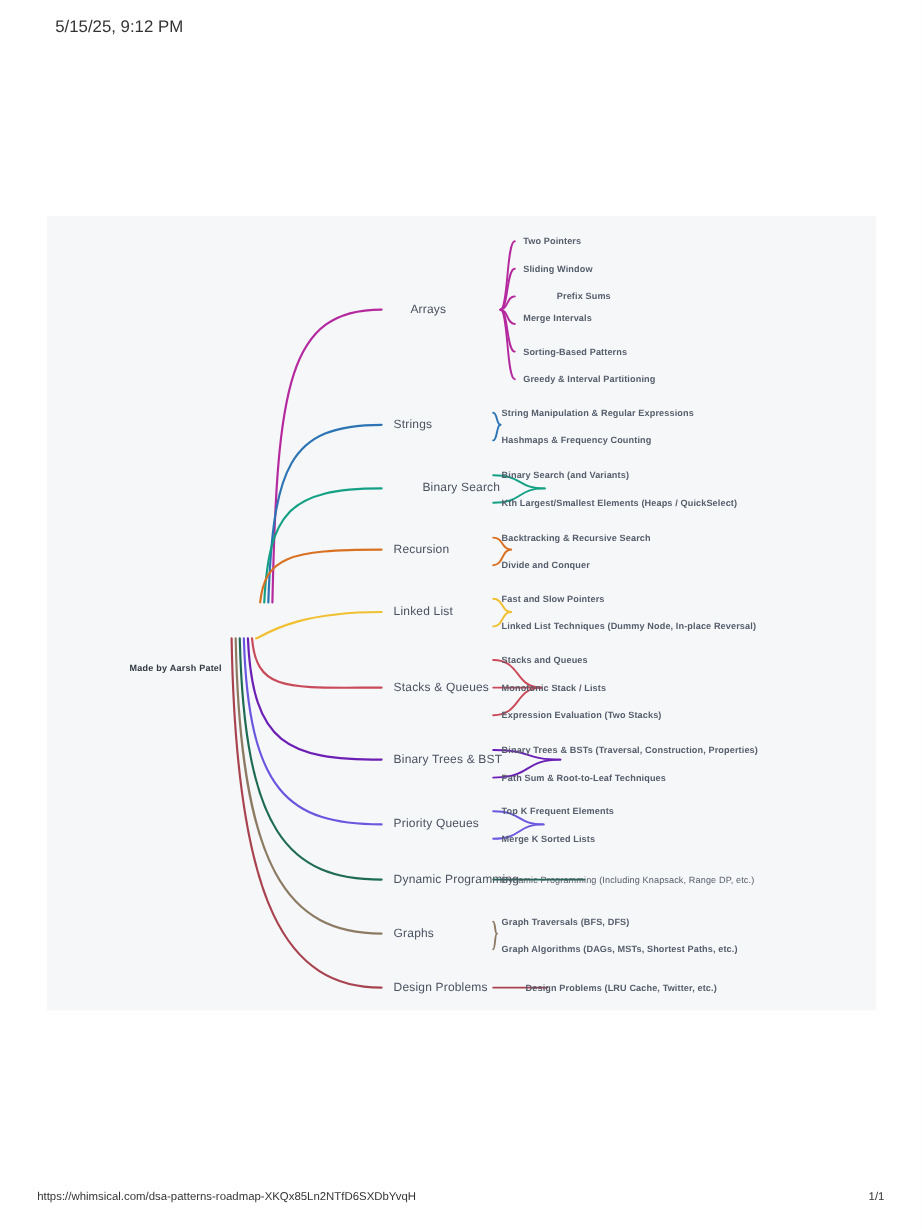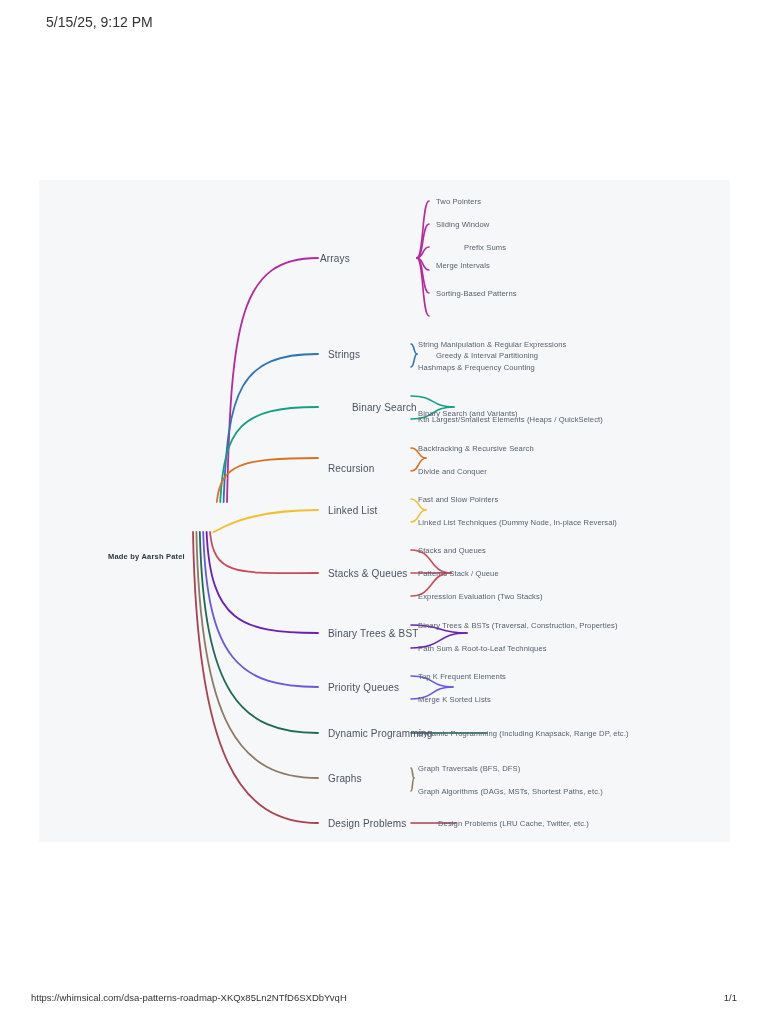--- a/index.html
+++ b/index.html
@@ -125,20 +125,21 @@
     transform: translateY(-50%);
     z-index: 4;
     line-height: 11px;
   }
   .leaf-label.wrap {
     width: 232px;
     white-space: normal;
   }
   .leaf-label.nowrap {
     white-space: nowrap;
+    font-weight: bold;
   }
 </style>
 </head>
 <body>
 
 <div class="page-header">
   <div class="hdr-date">5/15/25, 9:12 PM</div>
 </div>
 
 <div class="canvas">
@@ -180,42 +181,42 @@
         <path d="M 375 598 C 373.35 598, 373.74 588, 372 588" stroke="#8d7a63" stroke-width="1.6" fill="none" stroke-linecap="round"></path>
         <path d="M 375 598 C 373.35 598, 373.74 611, 372 611" stroke="#8d7a63" stroke-width="1.6" fill="none" stroke-linecap="round"></path>
         <path d="M 154 352 C 158 577.36, 201 643, 279 643" stroke="#a8424f" stroke-width="1.8" fill="none" stroke-linecap="round"></path>
         <path d="M 417 643 C 392.25 643, 398.1 643, 372 643" stroke="#a8424f" stroke-width="1.6" fill="none" stroke-linecap="round"></path>
       </g>
   </svg>
 
   <div class="byline">Made by Aarsh Patel</div>
 
   <div id="label-layer">
-      <div class="branch-label" style="left: 281px; top: 78px;">Arrays</div>
+      <div class="branch-label" style="left: 303px; top: 78px;">Arrays</div>
       <div class="leaf-label nowrap" style="left: 397px; top: 21px;">Two Pointers</div>
       <div class="leaf-label nowrap" style="left: 397px; top: 44px;">Sliding Window</div>
       <div class="leaf-label nowrap" style="left: 397px; top: 67px; padding-left: 28px;">Prefix Sums</div>
       <div class="leaf-label nowrap" style="left: 397px; top: 85px;">Merge Intervals</div>
       <div class="leaf-label nowrap" style="left: 397px; top: 113px;">Sorting-Based Patterns</div>
-      <div class="leaf-label nowrap" style="left: 397px; top: 136px; margin-top: 39px;">Greedy &amp; Interval Partitioning</div>
+      <div class="leaf-label nowrap" style="left: 397px; top: 136px;">Greedy &amp; Interval Partitioning</div>
       <div class="branch-label" style="left: 289px; top: 174px;">Strings</div>
       <div class="leaf-label nowrap" style="left: 379px; top: 164px;">String Manipulation &amp; Regular Expressions</div>
       <div class="leaf-label nowrap" style="left: 379px; top: 187px;">Hashmaps &amp; Frequency Counting</div>
       <div class="branch-label" style="left: 289px; top: 227px; margin-left: 24px;">Binary Search</div>
-      <div class="leaf-label nowrap" style="left: 379px; top: 216px; margin-top: 17px;">Binary Search (and Variants)</div>
+      <div class="leaf-label nowrap" style="left: 379px; top: 216px;">Binary Search (and Variants)</div>
       <div class="leaf-label nowrap" style="left: 379px; top: 239px;">Kth Largest/Smallest Elements (Heaps / QuickSelect)</div>
-      <div class="branch-label" style="left: 289px; top: 288px;">Recursion</div>
+      <div class="branch-label" style="left: 289px; top: 278px;">Recursion</div>
       <div class="leaf-label nowrap" style="left: 379px; top: 268px;">Backtracking &amp; Recursive Search</div>
       <div class="leaf-label nowrap" style="left: 379px; top: 291px;">Divide and Conquer</div>
       <div class="branch-label" style="left: 289px; top: 330px;">Linked List</div>
       <div class="leaf-label nowrap" style="left: 379px; top: 319px;">Fast and Slow Pointers</div>
       <div class="leaf-label nowrap" style="left: 379px; top: 342px;">Linked List Techniques (Dummy Node, In-place Reversal)</div>
       <div class="branch-label" style="left: 289px; top: 393px;">Stacks &amp; Queues</div>
       <div class="leaf-label nowrap" style="left: 379px; top: 370px;">Stacks and Queues</div>
-      <div class="leaf-label nowrap" style="left: 379px; top: 393px;">Patterns Stack / Queue</div>
+      <div class="leaf-label nowrap" style="left: 379px; top: 393px;">Monotonic Stack / Lists</div>
       <div class="leaf-label nowrap" style="left: 379px; top: 416px;">Expression Evaluation (Two Stacks)</div>
       <div class="branch-label" style="left: 289px; top: 453px;">Binary Trees &amp; BST</div>
       <div class="leaf-label nowrap" style="left: 379px; top: 445px;">Binary Trees &amp; BSTs (Traversal, Construction, Properties)</div>
       <div class="leaf-label nowrap" style="left: 379px; top: 468px;">Path Sum &amp; Root-to-Leaf Techniques</div>
       <div class="branch-label" style="left: 289px; top: 507px;">Priority Queues</div>
       <div class="leaf-label nowrap" style="left: 379px; top: 496px;">Top K Frequent Elements</div>
       <div class="leaf-label nowrap" style="left: 379px; top: 519px;">Merge K Sorted Lists</div>
       <div class="branch-label" style="left: 289px; top: 553px;">Dynamic Programming</div>
       <div class="leaf-label wrap" style="left: 379px; top: 553px;">Dynamic Programming (Including Knapsack, Range DP, etc.)</div>
       <div class="branch-label" style="left: 289px; top: 598px;">Graphs</div>

